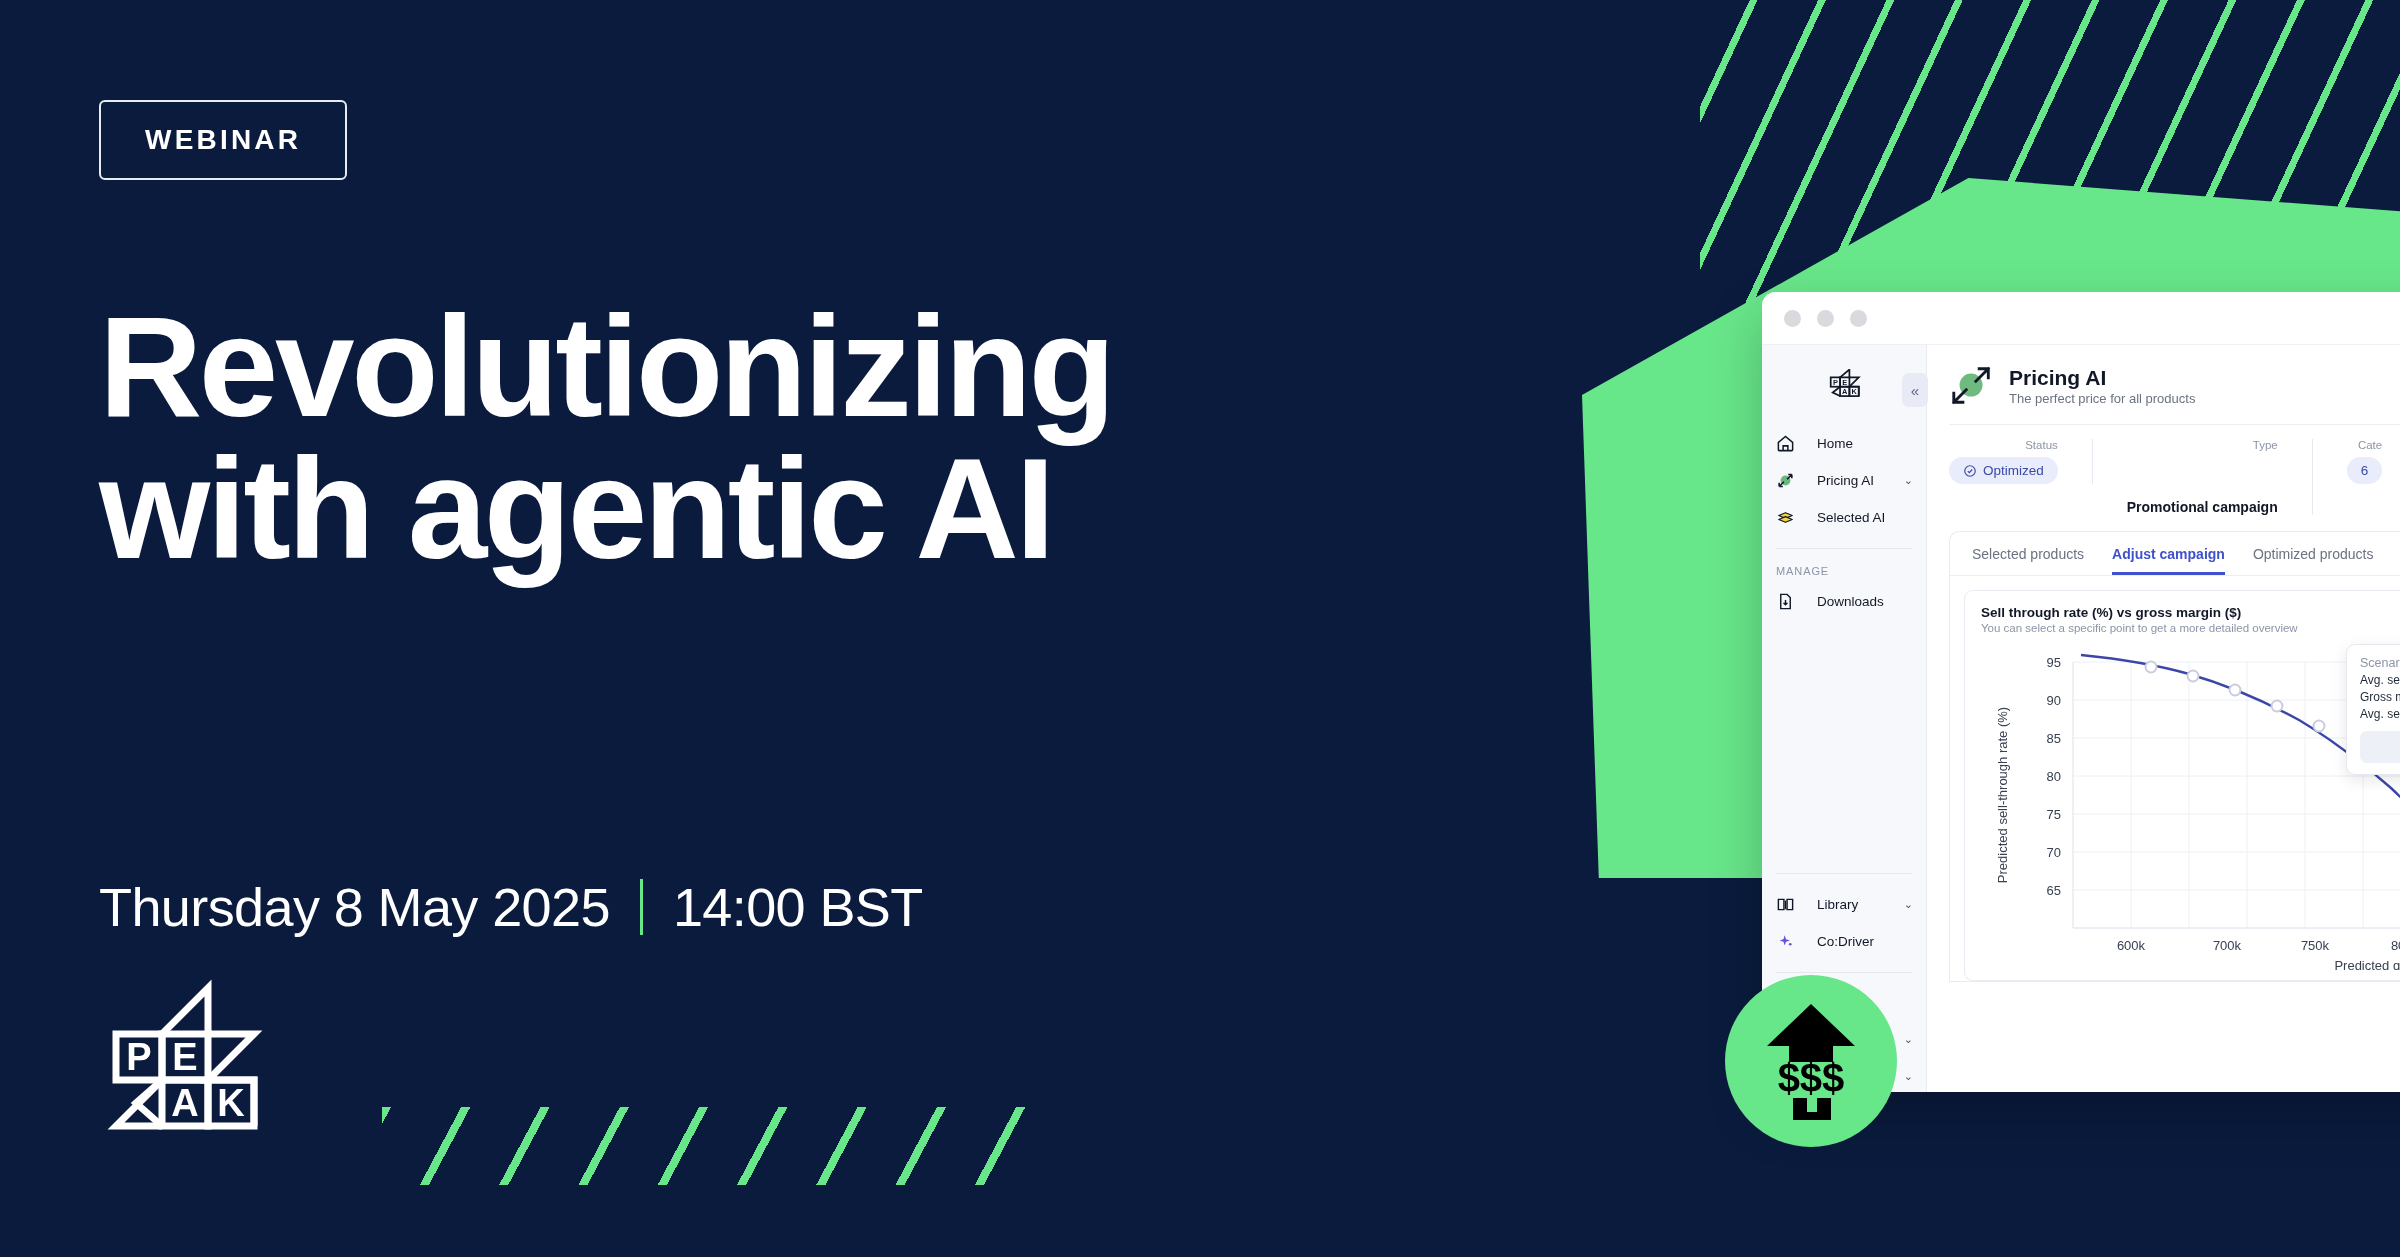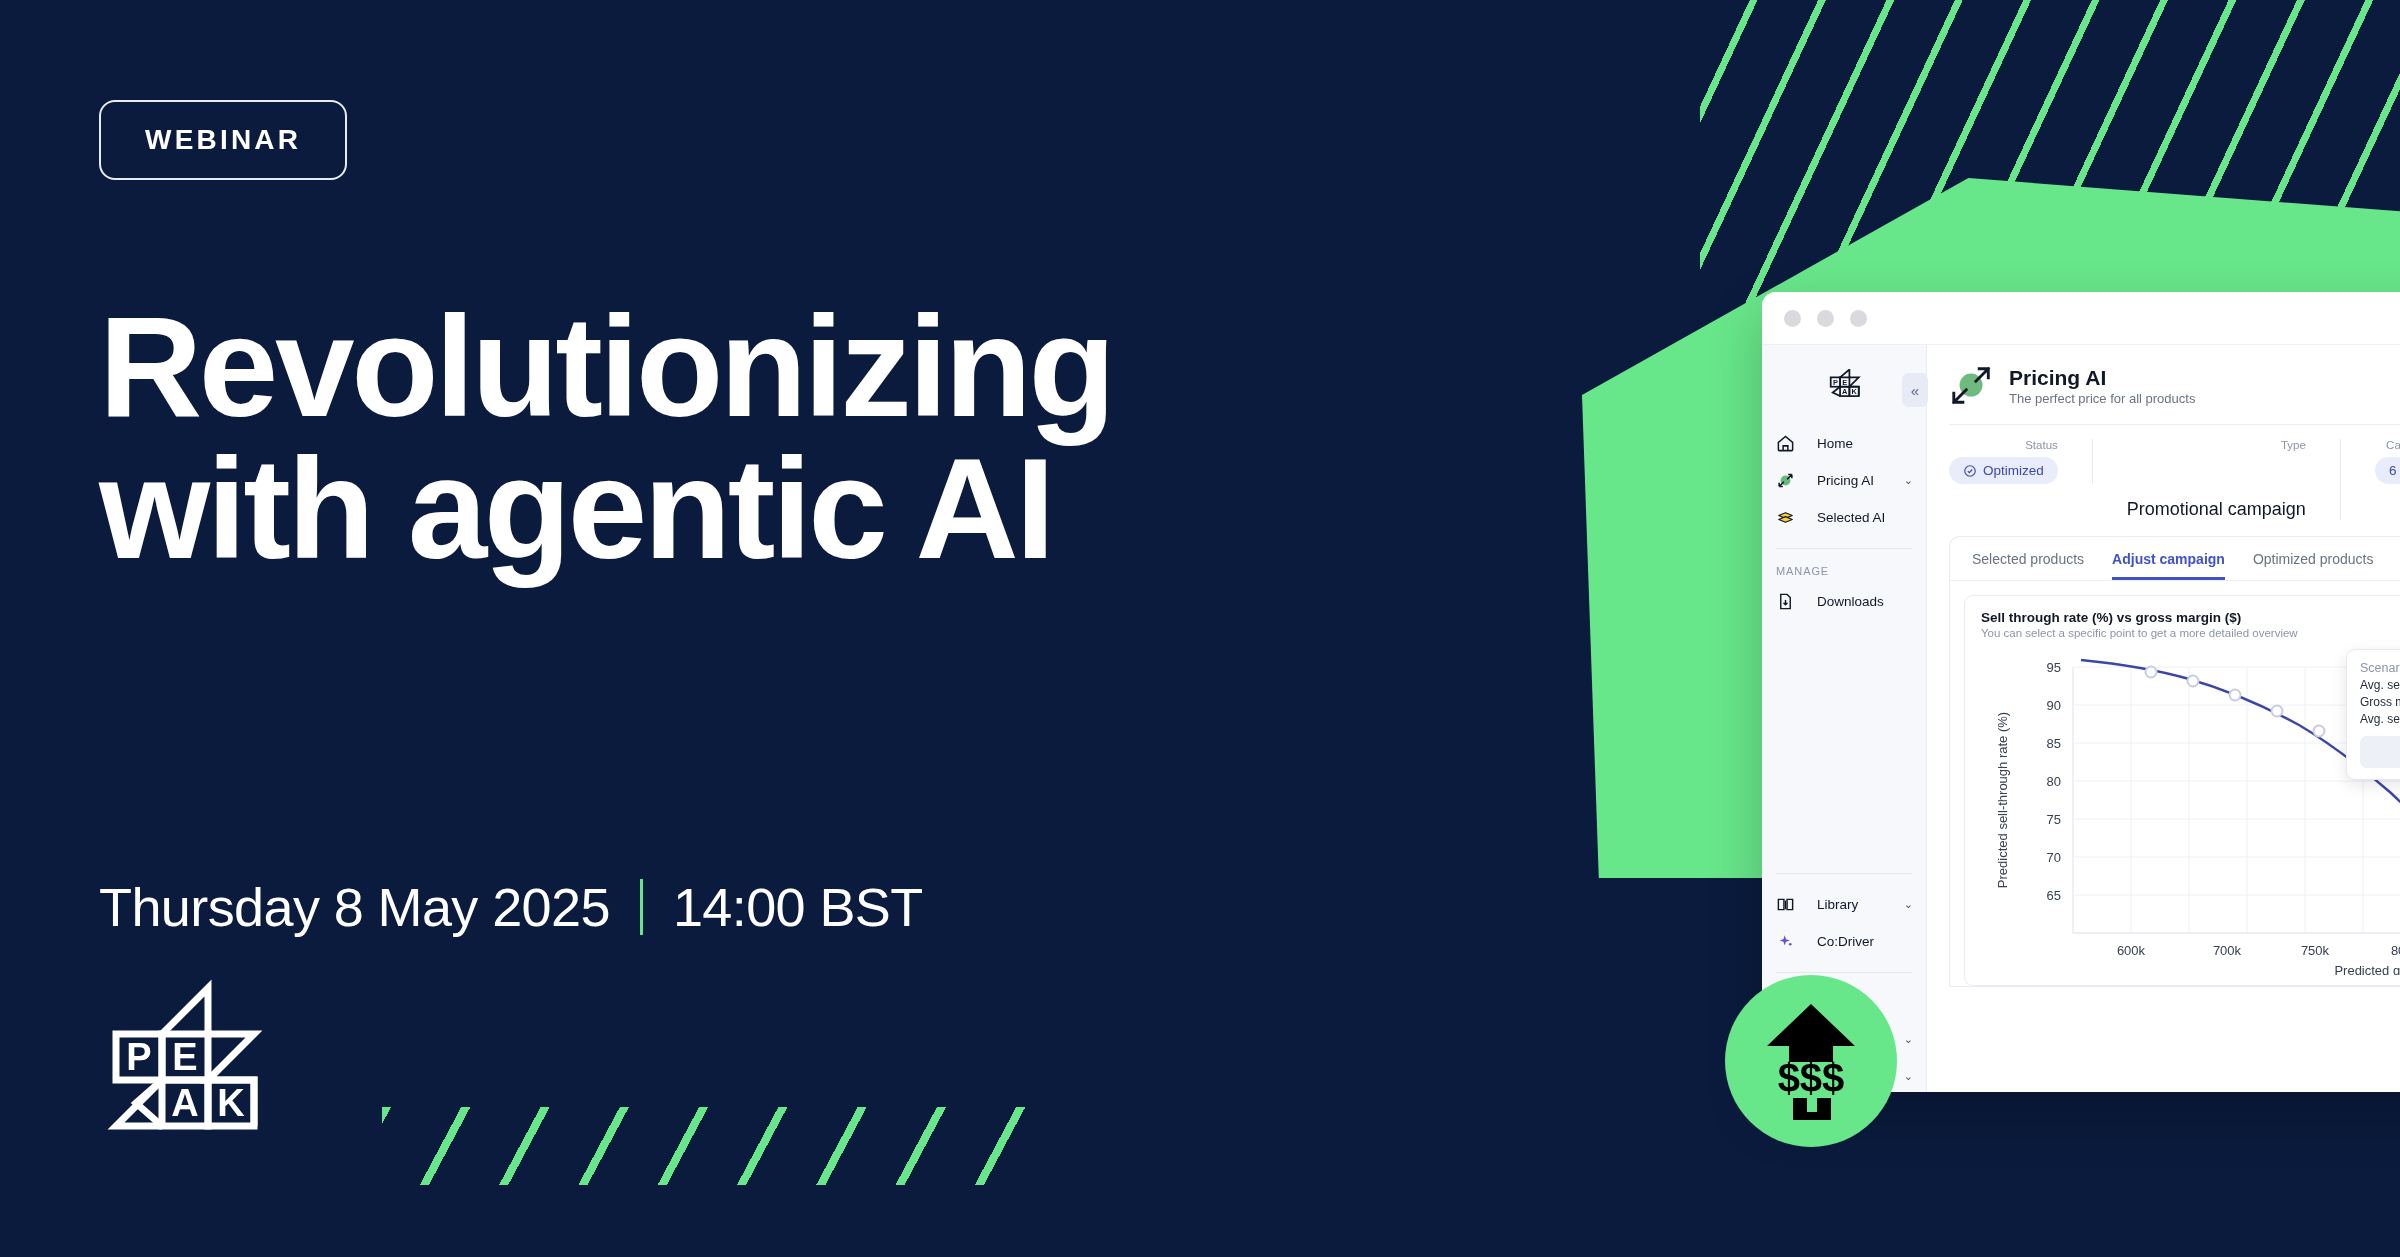--- a/index.html
+++ b/index.html
@@ -32,21 +32,21 @@
     position:absolute;left:1582px;top:178px;width:840px;height:700px;
     background:#68e68a;
     clip-path:polygon(0% 31%, 46% 0%, 100% 5%, 100% 100%, 2% 100%);
     border-radius:10px;
   }
 
   
   .left{position:absolute;left:0;top:0;width:1080px;height:100%;}
   .badge{
     position:absolute;left:99px;top:100px;
-    padding:22px 44px;border:2px solid #e8ebf2;border-radius:16px;
+    padding:22px 44px;border:2px solid #e8ebf2;border-radius:6px;
     color:#ffffff;font-size:28px;font-weight:700;letter-spacing:3.2px;
   }
   .headline{
     position:absolute;left:99px;top:296px;width:1300px;
     color:#ffffff;font-weight:700;font-size:143px;line-height:0.99;
     letter-spacing:-3.4px;
   }
   .headline .ln{display:block;}
   .dateline{
     position:absolute;left:99px;top:876px;
@@ -92,21 +92,21 @@
   .app-head{display:flex;align-items:center;gap:14px;}
   .app-icon{width:46px;height:46px;position:relative;flex:0 0 46px;}
   .app-title{font-size:21px;font-weight:700;color:#111827;line-height:1.15;}
   .app-sub{font-size:13px;color:#6b7280;margin-top:1px;white-space:nowrap;}
   .head-rule{height:1px;background:#eceef4;margin:15px 22px 0 0;}
 
   .meta-row{display:flex;align-items:flex-start;margin-top:14px;}
   .meta-cell{padding-right:34px;margin-right:34px;border-right:1px solid #e7e9f0;min-width:0;text-align:right;}
   .meta-cell:last-child{border-right:none;}
   .meta-label{font-size:11.5px;color:#8d94a8;margin-bottom:6px;}
-  .meta-value{font-size:18px;color:#111827;font-weight:400;white-space:nowrap;margin-top:48px;}
+  .meta-value{font-size:14px;color:#111827;font-weight:700;white-space:nowrap;margin-top:48px;}
   .pill{
     display:inline-flex;align-items:center;gap:6px;background:#e9ecfb;
     color:#3b4aa8;border-radius:20px;padding:6px 14px;font-size:13.5px;font-weight:400;}
 
   .panel{
     margin-top:16px;margin-right:0;border:1px solid #e9ebf2;border-radius:10px 0 0 0;
     border-right:none;background:#fff;overflow:hidden;}
   .tabs{display:flex;gap:28px;padding:14px 0 0 22px;border-bottom:1px solid #eceef4;}
   .tab{font-size:14px;color:#6b7280;padding-bottom:13px;white-space:nowrap;}
   .tab.active{color:#3f51cc;font-weight:700;box-shadow:inset 0 -3px 0 #3f51cc;}

